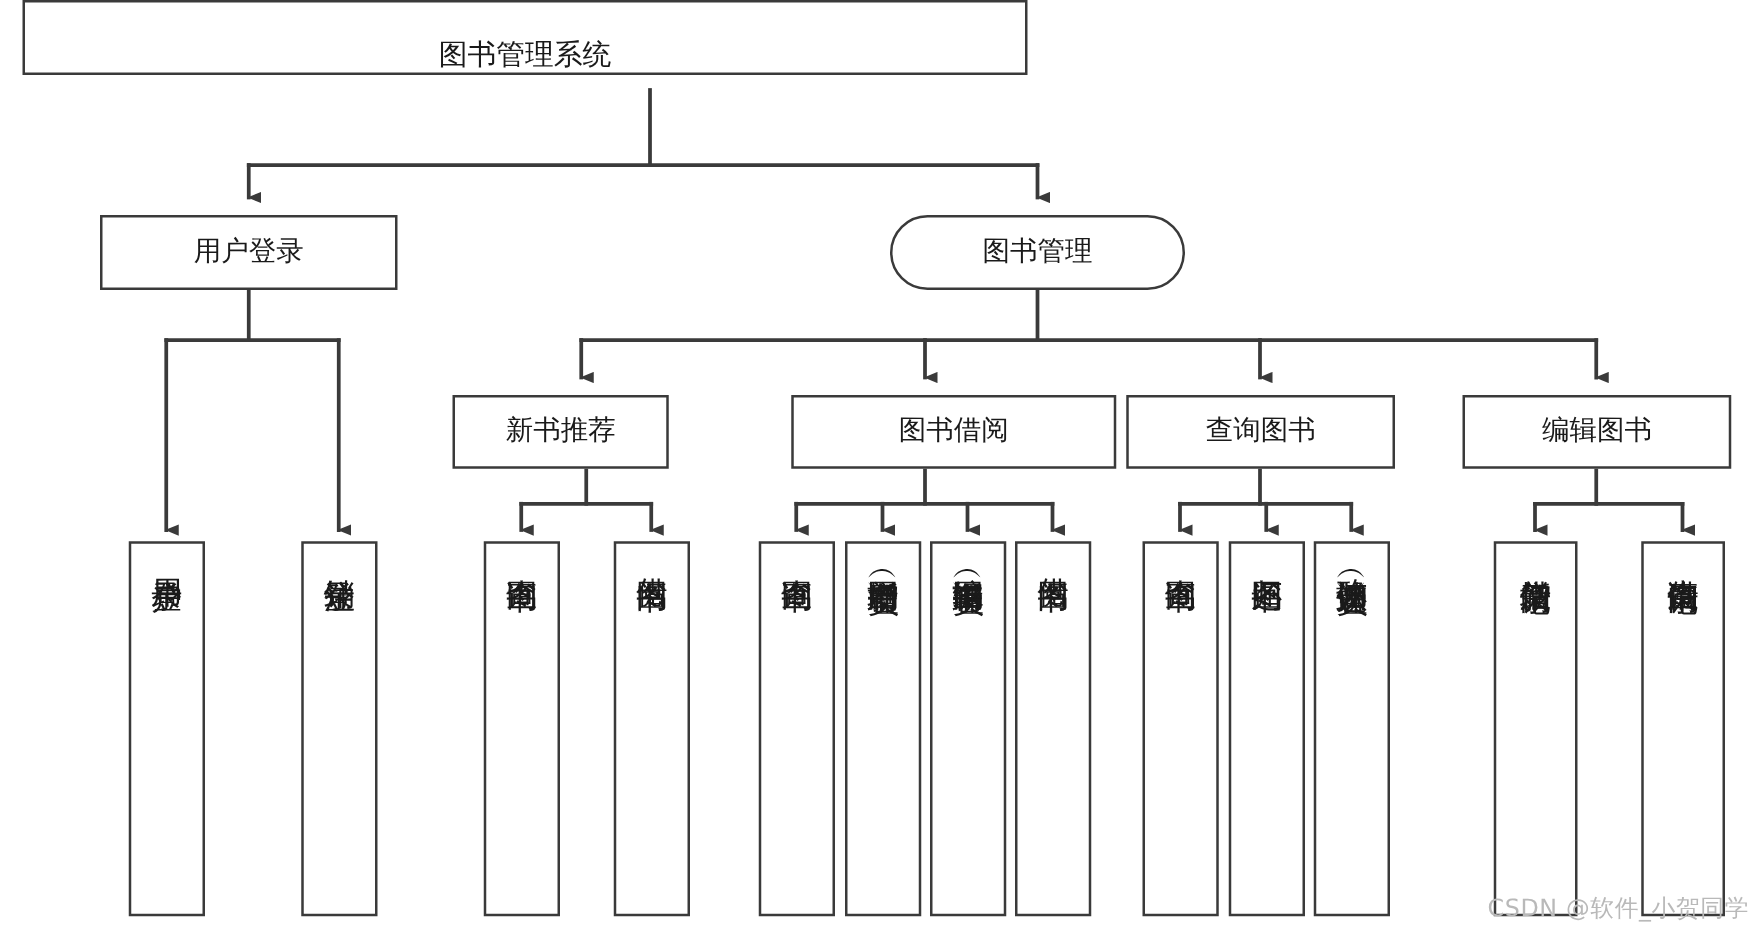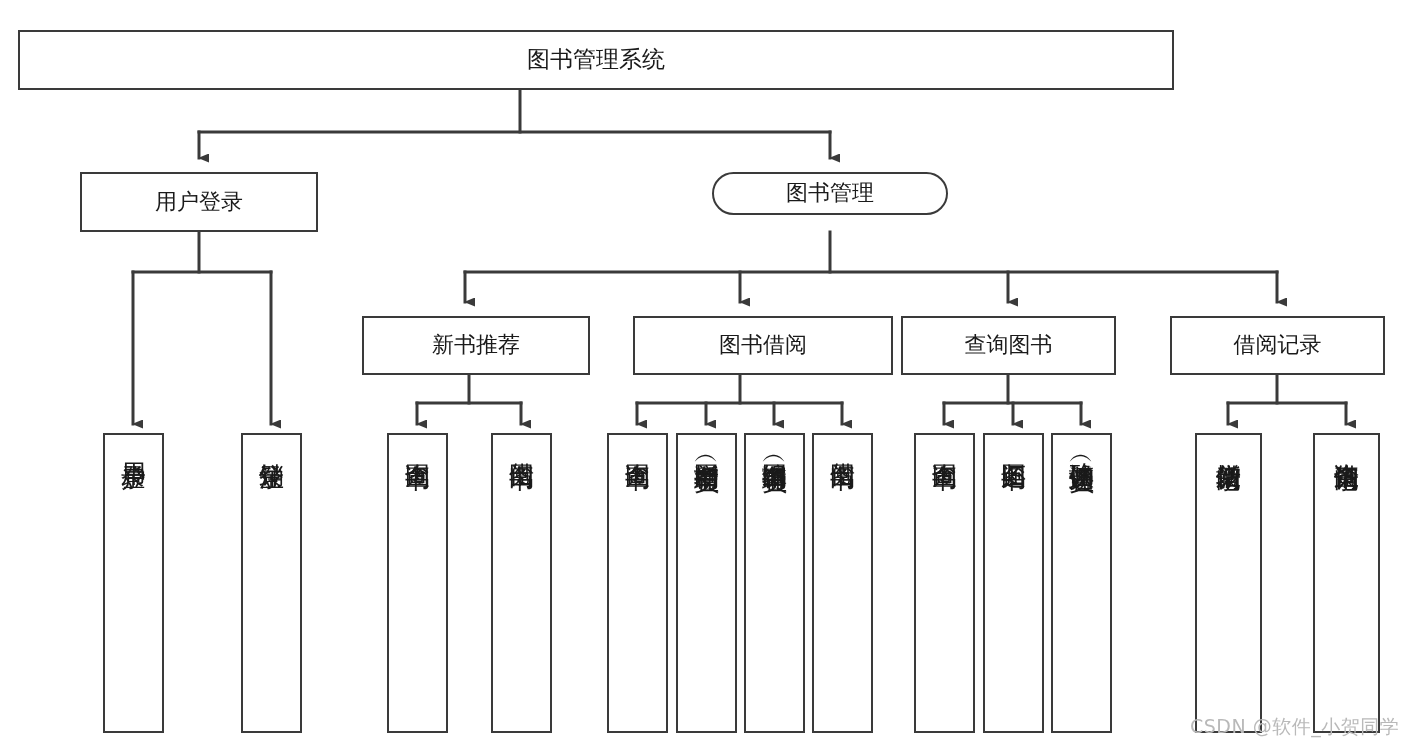--- a/index.html
+++ b/index.html
@@ -120,42 +120,42 @@
       <path d="M 1013,403 L 1013,424" marker-end="url(#arrowhead)"></path>
       <path d="M 1081,403 L 1081,424" marker-end="url(#arrowhead)"></path>
 
       <path d="M 1277,375 L 1277,403"></path>
       <path d="M 1228,403 L 1346,403"></path>
       <path d="M 1228,403 L 1228,424" marker-end="url(#arrowhead)"></path>
       <path d="M 1346,403 L 1346,424" marker-end="url(#arrowhead)"></path>
     </g>
   </svg>
 
-  <div class="node h-node root" style="left:18px; top:30px; width:1156px; height:60px;">
+  <div class="node h-node root" style="left:18px; top:0; width:804px; height:60px;align-items:flex-end;">
     <span class="label">图书管理系统</span>
   </div>
 
   <div class="node h-node" style="left:80px; top:172px; width:238px; height:60px;">
     <span class="label">用户登录</span>
   </div>
-  <div class="node h-node" style="left:712px; top:172px; width:236px; height:43px;border-radius:30px;">
+  <div class="node h-node" style="left:712px; top:172px; width:236px; height:60px;border-radius:30px;">
     <span class="label">图书管理</span>
   </div>
 
-  <div class="node h-node" style="left:362px; top:316px; width:228px; height:59px;">
+  <div class="node h-node" style="left:362px; top:316px; width:173px; height:59px;">
     <span class="label">新书推荐</span>
   </div>
   <div class="node h-node" style="left:633px; top:316px; width:260px; height:59px;">
     <span class="label">图书借阅</span>
   </div>
   <div class="node h-node" style="left:901px; top:316px; width:215px; height:59px;">
     <span class="label">查询图书</span>
   </div>
   <div class="node h-node" style="left:1170px; top:316px; width:215px; height:59px;">
-    <span class="label">借阅记录</span>
+    <span class="label">编辑图书</span>
   </div>
 
   <div class="node v-node" style="left:103px; top:433px; width:61px; height:300px;">
     <span class="label">用户登录</span>
   </div>
   <div class="node v-node" style="left:241px; top:433px; width:61px; height:300px;">
     <span class="label">注销登录</span>
   </div>
 
   <div class="node v-node" style="left:387px; top:433px; width:61px; height:300px;">

